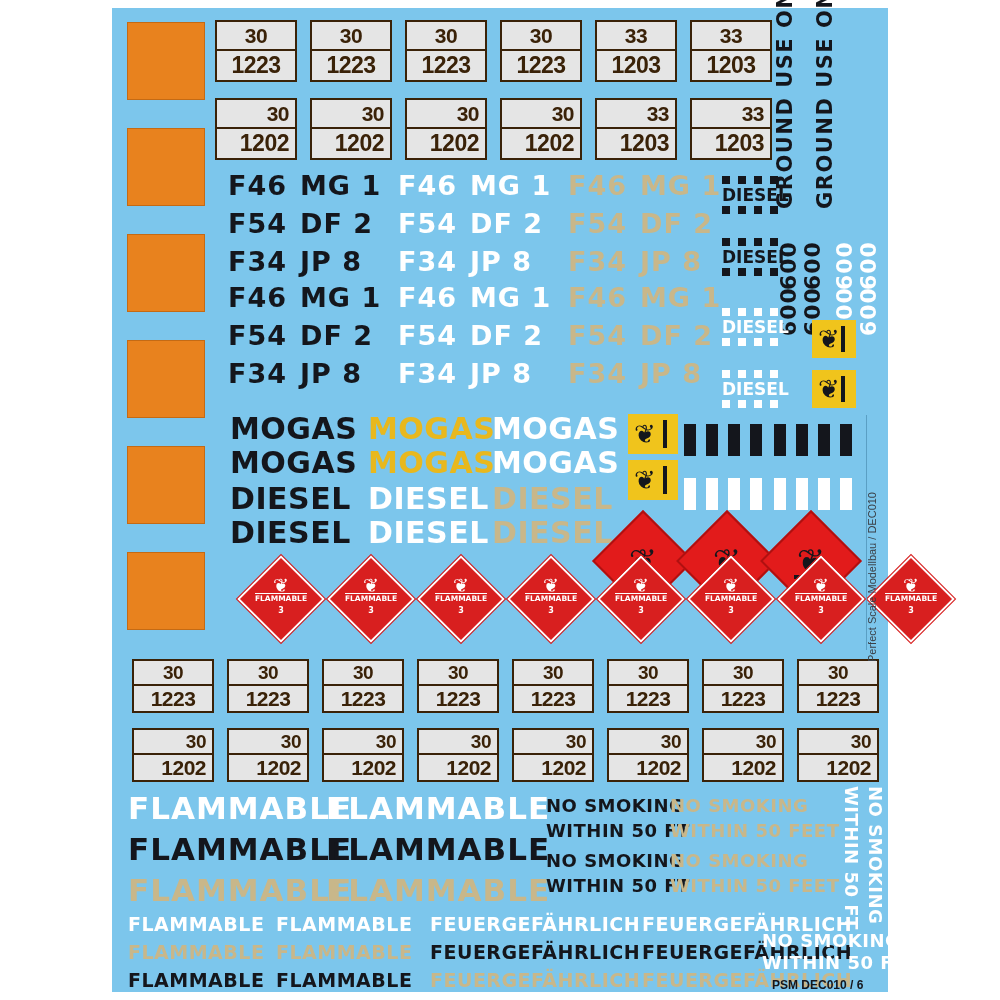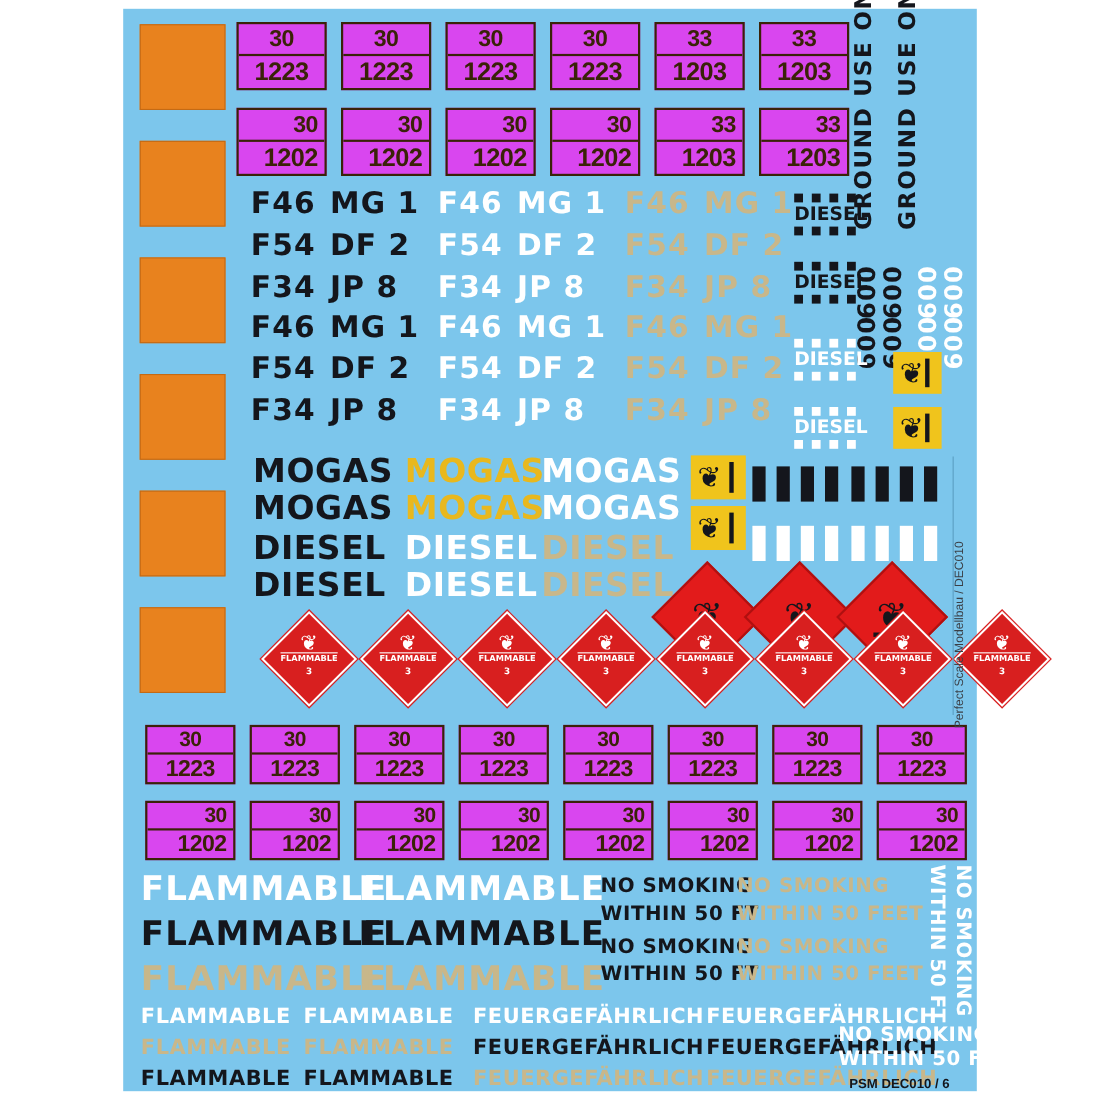--- a/index.html
+++ b/index.html
@@ -18,21 +18,21 @@
   
   #decal-sheet {
     position: absolute;
     left: 112px; top: 8px;
     width: 776px; height: 984px;
     background: #7cc6ec;
   }
 
   
   .haz-plate {
-    background: #d946ef;
+    background: #e5e5e5;
     border: 2px solid #3a2208;
     display: flex;
     flex-direction: column;
     overflow: hidden;
   }
   .haz-plate .haz-top,
   .haz-plate .haz-bot {
     flex: 1 1 50%;
     display: flex;
     align-items: center;

